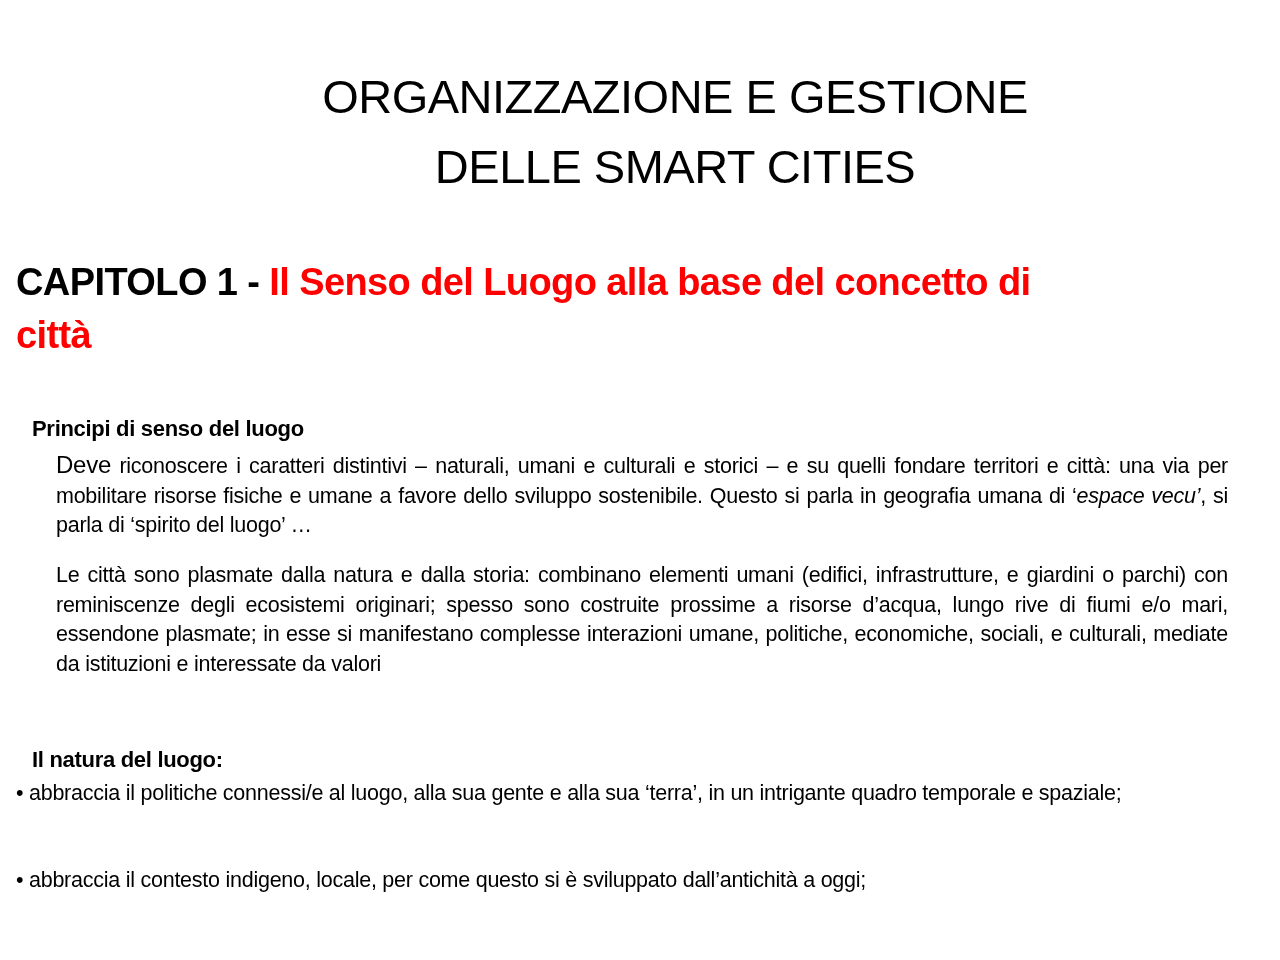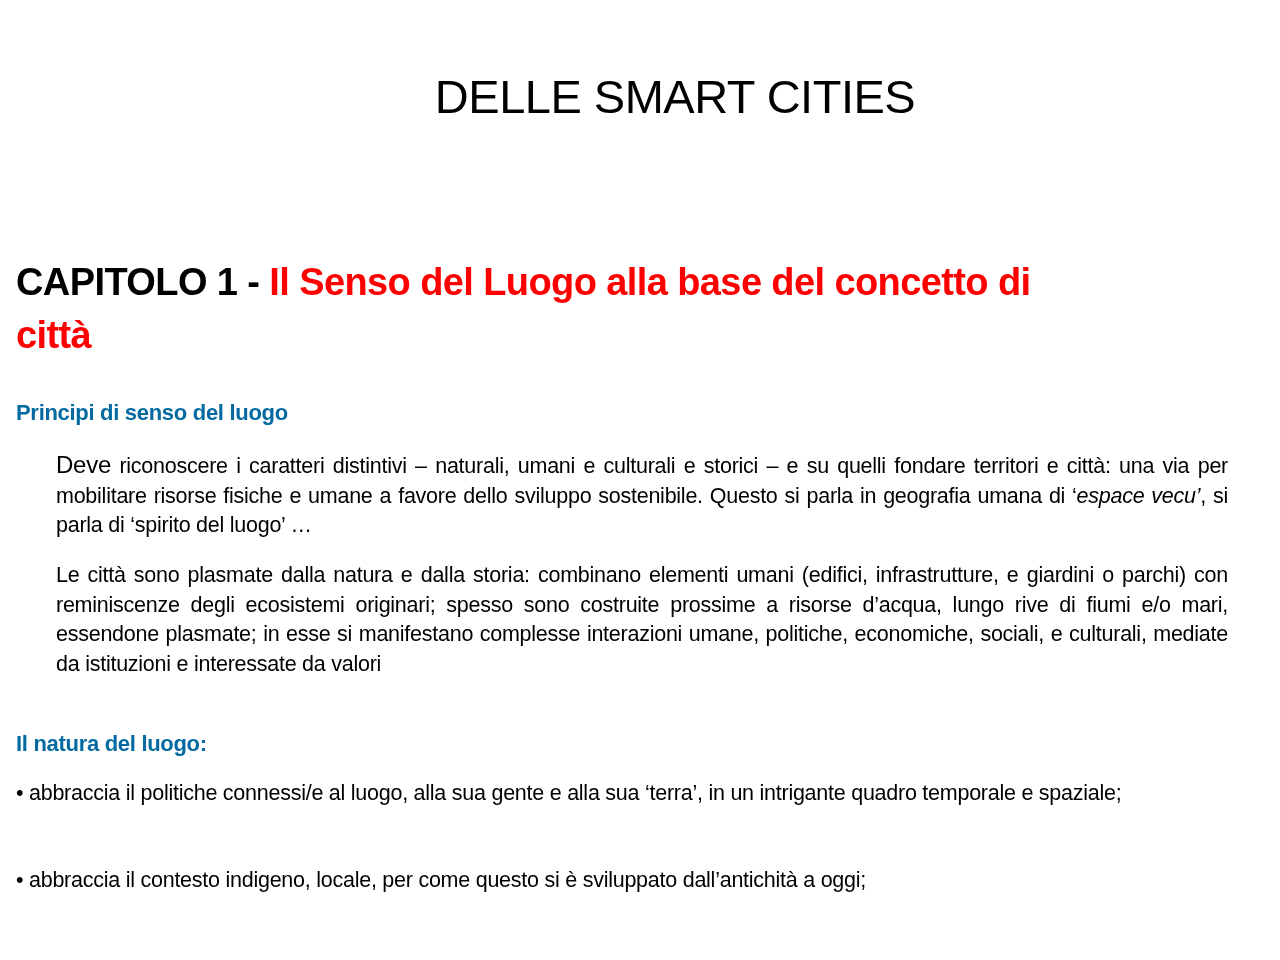--- a/index.html
+++ b/index.html
@@ -39,41 +39,42 @@
       margin: 0;
       letter-spacing: -0.6px;
     }
     .chapter-heading .chap-label { color: #000000; }
     .chapter-heading .chap-title { color: #ff0000; }
     .section-heading {
       position: absolute;
       left: 16px;
       font-size: 22px;
       font-weight: bold;
-      color: #0369a1;
-      margin: 0;
+      color: #000000;
+      margin: 16px;
       letter-spacing: -0.3px;
     }
     .para {
       position: absolute;
       font-size: 21.5px;
       line-height: 29.5px;
       text-align: justify;
       margin: 0;
       letter-spacing: -0.25px;
     }
     .para.indented { left: 56px; width: 1172px; }
     .para.full { left: 16px; width: 1212px; }
     .para .lead-word { font-size: 24px; }
     .para em { font-style: italic; }
   </style>
 </head>
 <body>
 
 <h1 class="slide-title">
+  <span>ORGANIZZAZIONE E GESTIONE</span>
   <span>DELLE SMART CITIES</span>
 </h1>
 
 <h2 class="chapter-heading">
   <span class="chap-label">CAPITOLO 1 - </span><span class="chap-title">Il Senso del Luogo alla base del  concetto di città</span>
 </h2>
 
 <h3 class="section-heading" style="top:400px;">Principi di senso del luogo</h3>
 
 <p class="para indented" style="top:450px;"><span class="lead-word">Deve</span><span> riconoscere i caratteri distintivi – naturali, umani e culturali e storici – e su quelli fondare territori e città: una via per mobilitare risorse fisiche e umane a favore dello sviluppo sostenibile. Questo si parla in geografia umana di ‘</span><em>espace vecu’</em><span>, si parla di ‘spirito del luogo’ …</span></p>

